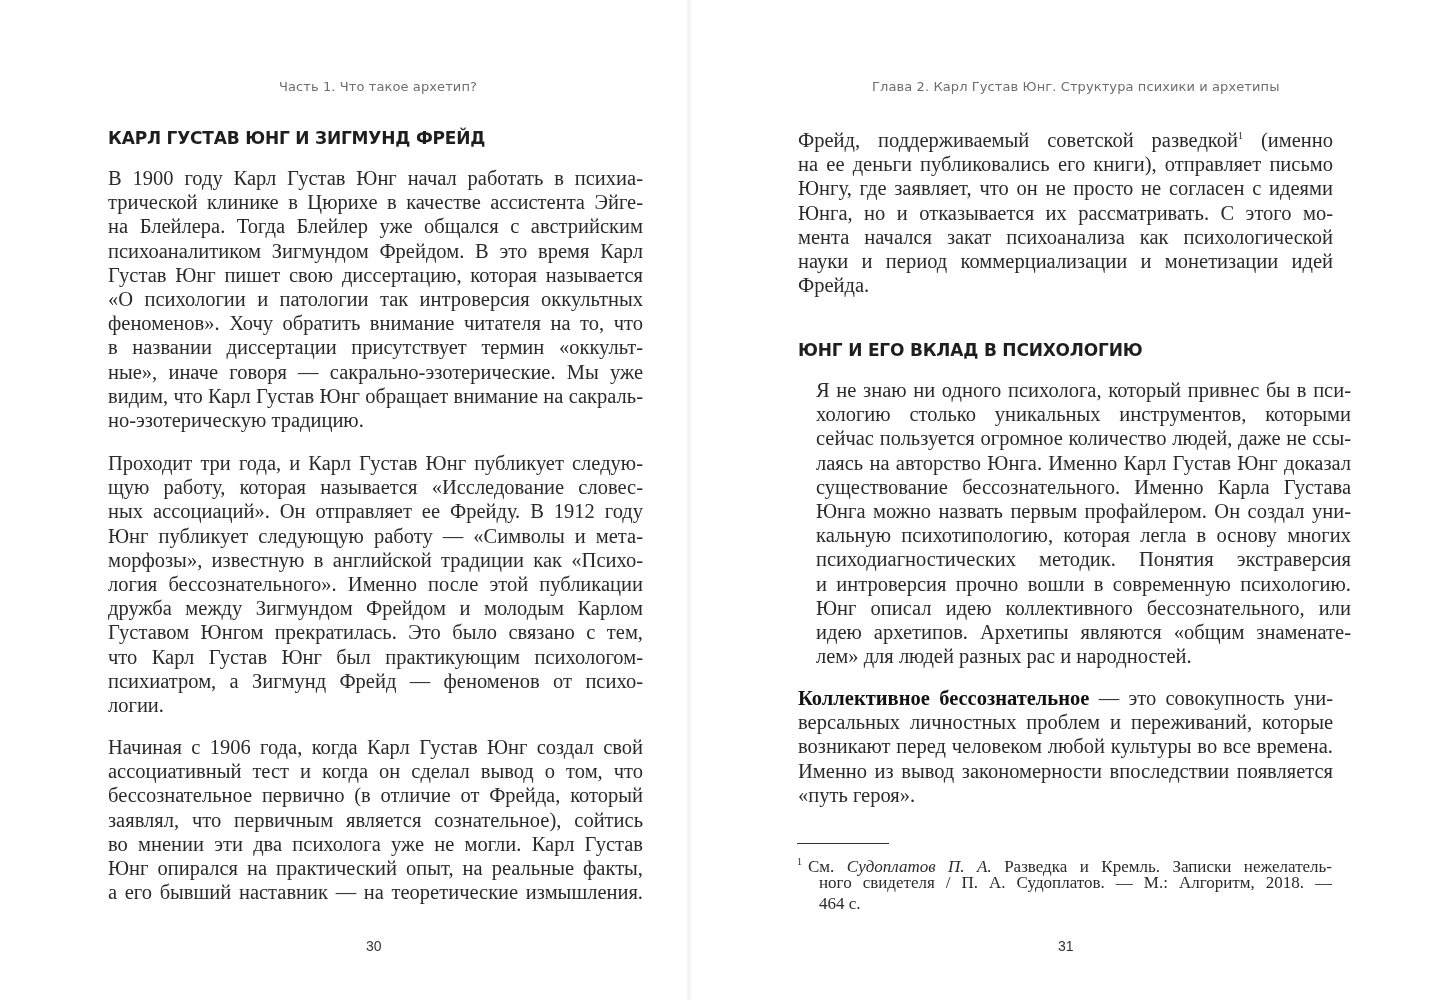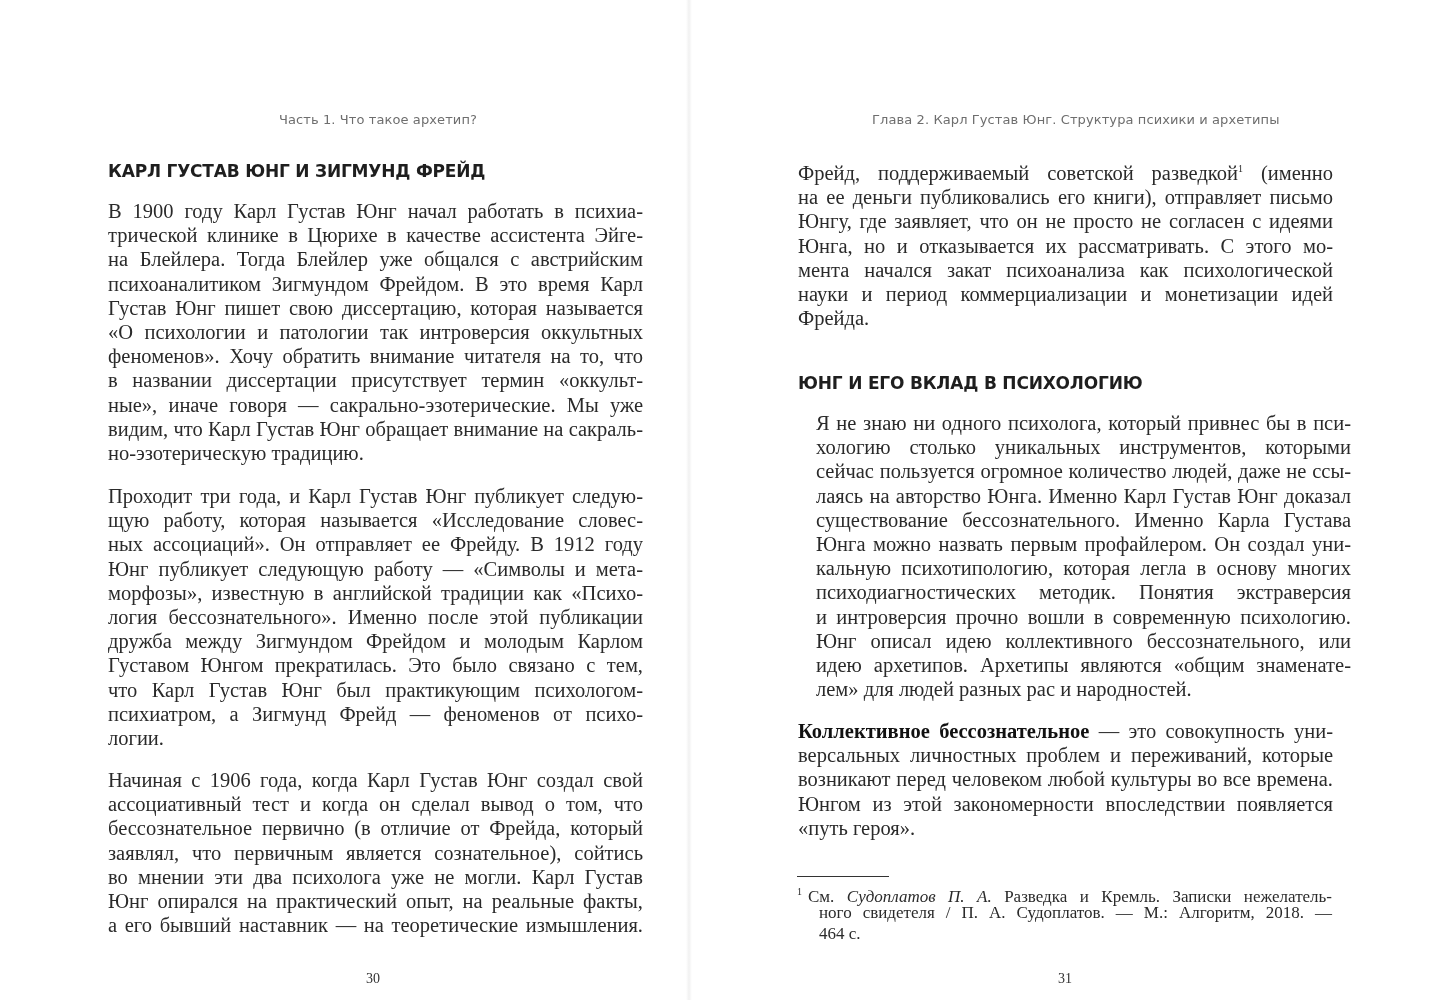--- a/index.html
+++ b/index.html
@@ -4,21 +4,21 @@
 <style>
   html, body { margin: 0; padding: 0; }
   body {
     width: 1449px; height: 1000px; background: #ffffff; position: relative; overflow: hidden;
   }
   .spread { position: absolute; left: 0; top: 0; width: 1449px; height: 1000px; }
   .gutter {
     position: absolute; left: 686px; top: 0; width: 6px; height: 1000px;
     background: linear-gradient(to right, #ffffff, #f1f1f1 50%, #ffffff);
   }
-  .page { position: absolute; top: 0; height: 946px; margin-top: 33px; }
+  .page { position: absolute; top: 0; height: 946px; }
   .page.left { left: 0; width: 686px; }
   .page.right { left: 692px; width: 757px; }
 
   .running-head {
     position: absolute; top: 79px; font-family: "DejaVu Sans", sans-serif;
     font-size: 13px; color: #6e6e6e; white-space: nowrap; letter-spacing: 0.1px;
   }
   .left .running-head { left: 279px; }
   .right .running-head { left: 180px; }
 
@@ -33,29 +33,29 @@
     height: 24.2px; line-height: 24.2px; text-align: justify; text-align-last: justify;
     white-space: nowrap; overflow: visible;
   }
   .line.last { text-align-last: left; }
   .line b { color: #111; }
 
   .footnote-rule { position: absolute; left: 105px; top: 843px; width: 92px; height: 1px; background: #333; }
   .footnote { position: absolute; left: 105px; top: 848px; width: 535px; }
   .fn-line {
     font-family: "Liberation Serif", serif; font-size: 17px; color: #2a2a2a;
-    height: 21px; line-height: 22px; text-align: justify; text-align-last: justify; white-space: nowrap;
+    height: 21px; line-height: 28px; text-align: justify; text-align-last: justify; white-space: nowrap;
   }
   .fn-line.last { text-align-last: left; }
   .fn-mark { font-size: 10px; vertical-align: super; margin-right: 6px; }
   .fn-indent { padding-left: 22px; }
   sup.ref { font-size: 10px; line-height: 0; }
 
   .page-number {
-    position: absolute; top: 938px; font-family: Liberation Serif, serif;
+    position: absolute; top: 938px; font-family: Liberation Sans, sans-serif;
     font-size: 14px; color: #333;
   }
   .left .page-number { left: 366px; }
   .right .page-number { left: 366px; }
 </style>
 </head>
 <body>
 
 <div class="spread">
   <div class="gutter"></div>
@@ -132,21 +132,21 @@
       <div class="line">и интроверсия прочно вошли в современную психологию.</div>
       <div class="line">Юнг описал идею коллективного бессознательного, или</div>
       <div class="line">идею архетипов. Архетипы являются «общим знаменате-</div>
       <div class="line last">лем» для людей разных рас и народностей.</div>
     </div>
 
     <div class="text-block" style="left:106px; top:686px;">
       <div class="line"><b>Коллективное бессознательное</b><span> — это совокупность уни-</span></div>
       <div class="line">версальных личностных проблем и переживаний, которые</div>
       <div class="line">возникают перед человеком любой культуры во все времена.</div>
-      <div class="line">Юнгом из этой закономерности впоследствии появляется</div>
+      <div class="line">Именно из вывод закономерности впоследствии появляется</div>
       <div class="line last">«путь героя».</div>
     </div>
 
     <div class="footnote-rule"></div>
     <div class="footnote">
       <div class="fn-line"><span class="fn-mark">1</span><span>См. </span><i>Судоплатов П. А.</i><span> Разведка и Кремль. Записки нежелатель-</span></div>
       <div class="fn-line fn-indent">ного свидетеля / П. А. Судоплатов. — М.: Алгоритм, 2018. —</div>
       <div class="fn-line fn-indent last">464 с.</div>
     </div>
 

